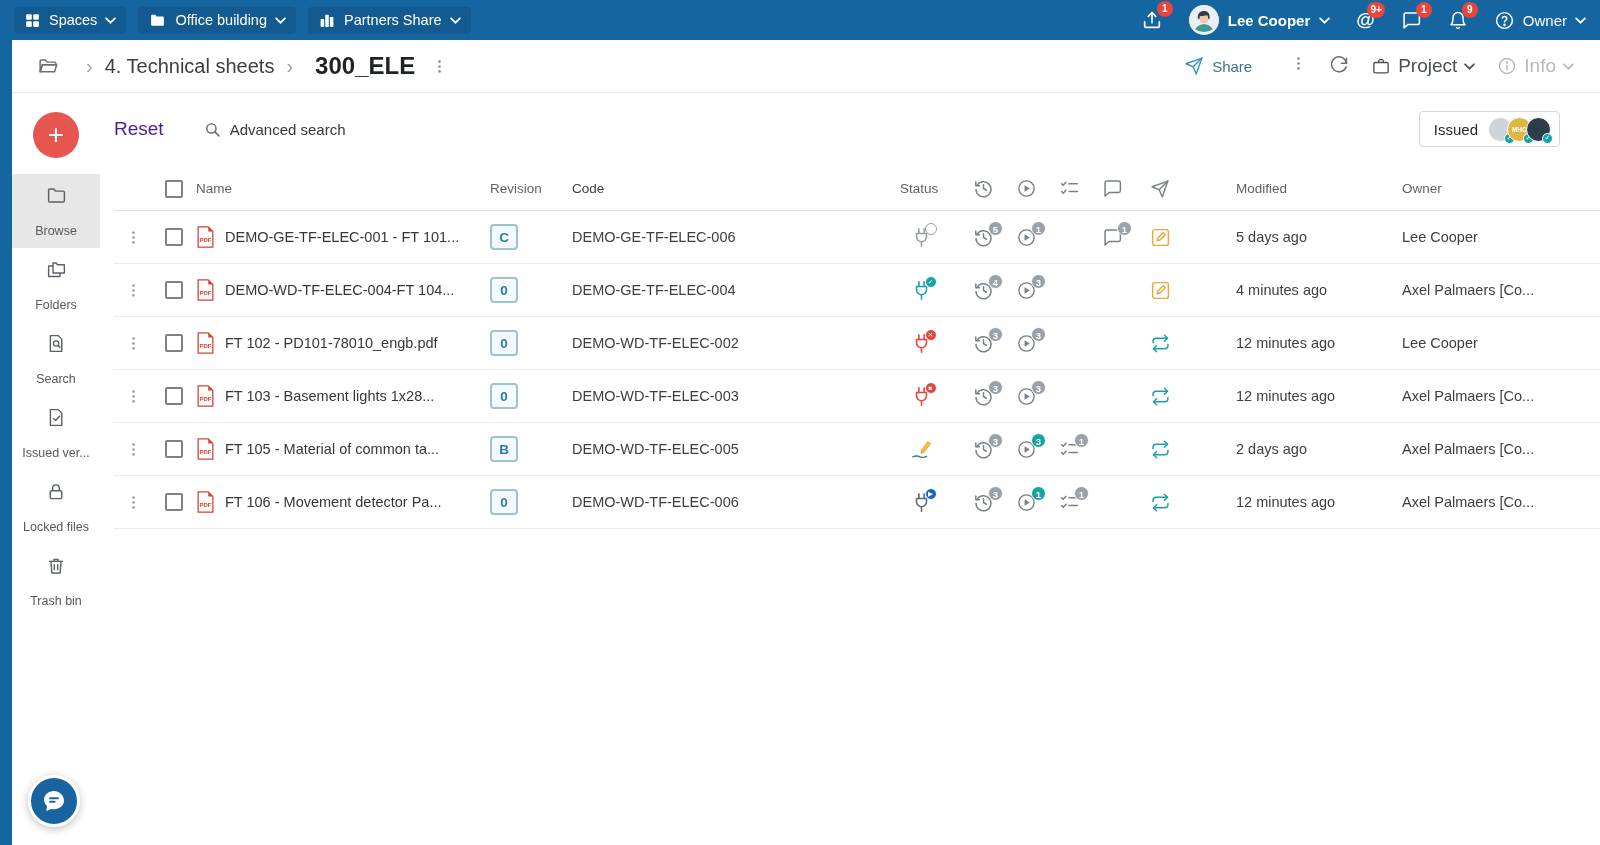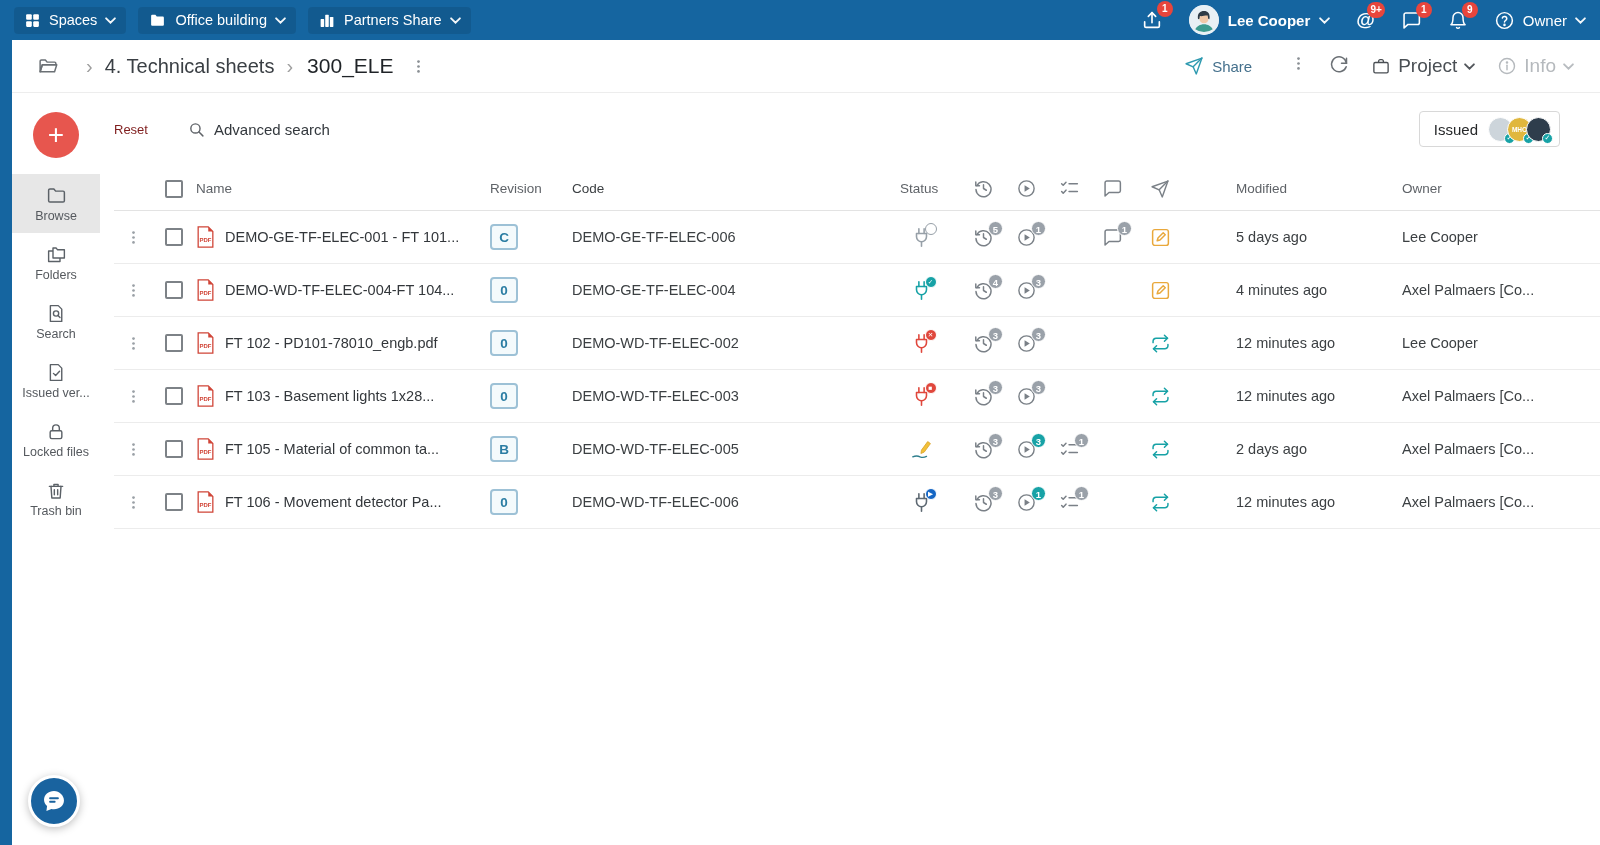--- a/index.html
+++ b/index.html
@@ -26,46 +26,46 @@
   .tb-help{display:flex;align-items:center;gap:8px;font-size:15px;cursor:pointer}
   .chev{opacity:.95}
 
   
   .leftstrip{position:absolute;left:0;top:40px;width:12px;height:805px;background:#1565a0}
   .below{position:absolute;left:12px;top:40px;width:1588px;height:805px;display:flex;flex-direction:column}
   .crumbbar{height:53px;display:flex;align-items:center;padding:0 26px 0 24px;background:#fff;border-bottom:1px solid #ededed}
   .cb-folder{color:#6b7075;margin-right:14px}
   .cb-sep{color:#9e9e9e;font-size:20px;margin:0 12px;line-height:1}
   .cb-parent{font-size:20px;color:#3a3f44;cursor:pointer;text-decoration:none}
-  .cb-current{font-size:21px;font-weight:normal;color:#1f2327;margin-left:2px}
+  .cb-current{font-size:24px;font-weight:bold;color:#1f2327;margin-left:10px}
   .cb-kebab{color:#8a8f94;cursor:pointer;margin-left:16px;display:flex}
   .cb-right{margin-left:auto;display:flex;gap:22px}
   .cb-share{display:flex;align-items:center;gap:8px;color:#44708c;font-size:15px;cursor:pointer}
   .cb-share .plane{color:#2e9ab0}
   .cb-refresh{color:#6b7075;cursor:pointer}
   .cb-project,.cb-info{display:flex;align-items:center;gap:7px;font-size:19px;cursor:pointer}
   .cb-project{color:#4a4f54}
   .cb-info{color:#b5b9bd}
 
   
   .content{flex:1;display:flex;min-height:0}
   .sidebar{width:88px;background:#fff;display:flex;flex-direction:column;align-items:stretch}
   .fab{width:46px;height:46px;border-radius:50%;background:#e7564e;color:#fff;border:none;font-size:28px;line-height:44px;
     margin:19px auto 16px;cursor:pointer;font-family:inherit}
-  .sb-item{display:flex;flex-direction:column;align-items:center;gap:3px;padding:11px 2px 10px;cursor:pointer;color:#5b6167}
+  .sb-item{display:flex;flex-direction:column;align-items:center;gap:18px;padding:11px 2px 10px;cursor:pointer;color:#5b6167}
   .sb-item.active{background:#e7e7e7}
   .sb-item .lbl{font-size:12.5px;color:#55595e;max-width:84px;overflow:hidden;white-space:nowrap;text-overflow:ellipsis}
   .main{flex:1;padding:14px 0 0 14px;position:relative}
 
   
   .filterrow{display:flex;align-items:center;height:36px;margin:4px 0 20px;padding-right:40px}
   .name-filter{width:192px;height:36px;background:#efefef;border:none;border-radius:3px;padding:0 12px;font-size:14px;
     font-family:inherit;color:#444;outline:none;margin-right:32px}
   .name-filter::placeholder{color:#8d8d8d}
-  .reset{background:none;border:none;color:#7f1d1d;font-size:13px;cursor:pointer;font-family:inherit;margin-right:40px}
+  .reset{background:none;border:none;color:#4c1d95;font-size:19px;cursor:pointer;font-family:inherit;margin-right:40px}
   .adv{display:flex;align-items:center;gap:9px;color:#33383d;font-size:15px;cursor:pointer}
   .adv .sicon{color:#5f6368}
   .access{margin-left:auto;display:flex;align-items:center;gap:10px;background:#fff;border:1px solid #d8d8d8;border-radius:4px;
     height:36px;padding:0 8px 0 14px;cursor:pointer;font-size:15px;color:#26282a}
   .avatars{display:flex}
   .av{position:relative;width:25px;height:25px;border-radius:50%;margin-left:-6px;border:1.5px solid #fff;
     display:flex;align-items:center;justify-content:center;font-size:6.5px;font-weight:bold;color:#fff}
   .av:first-child{margin-left:0}
   .av .avchk{position:absolute;right:-3px;bottom:-3px;width:11px;height:11px;border-radius:50%;background:#17a2a6;
     border:1.5px solid #fff;color:#fff;font-size:7px;line-height:8px;text-align:center}

